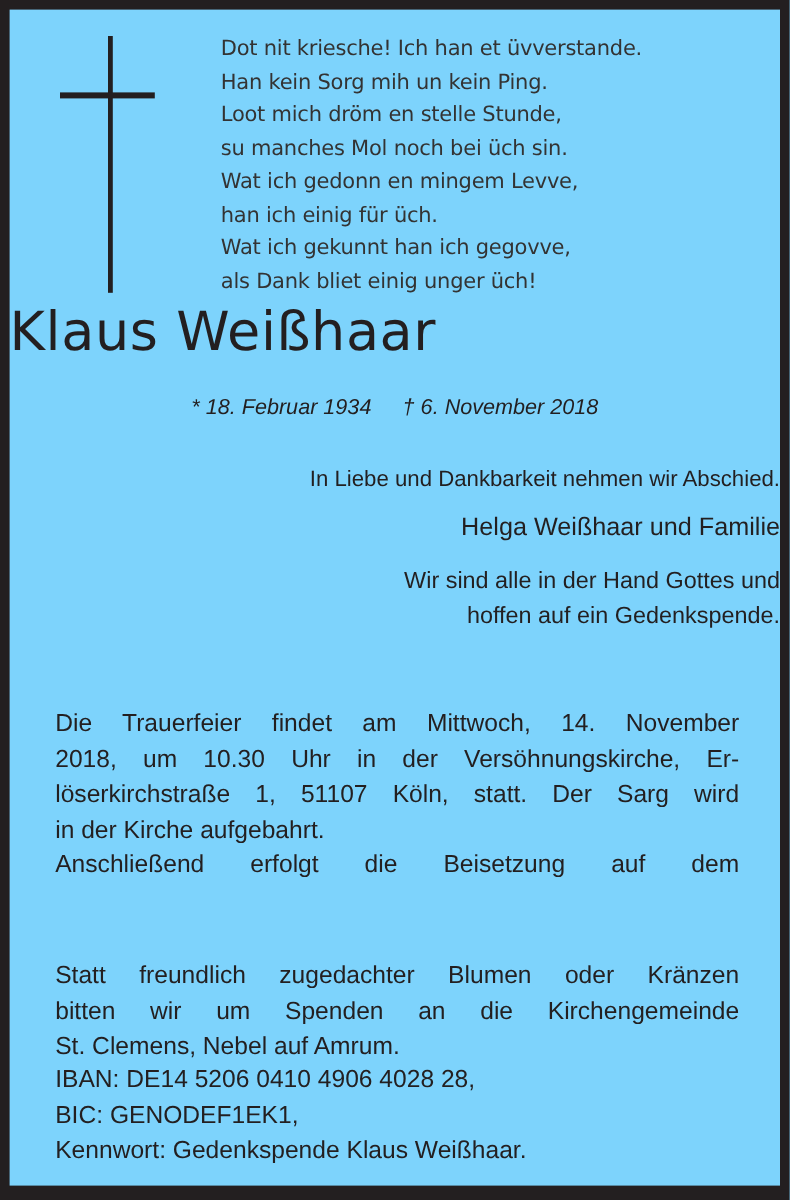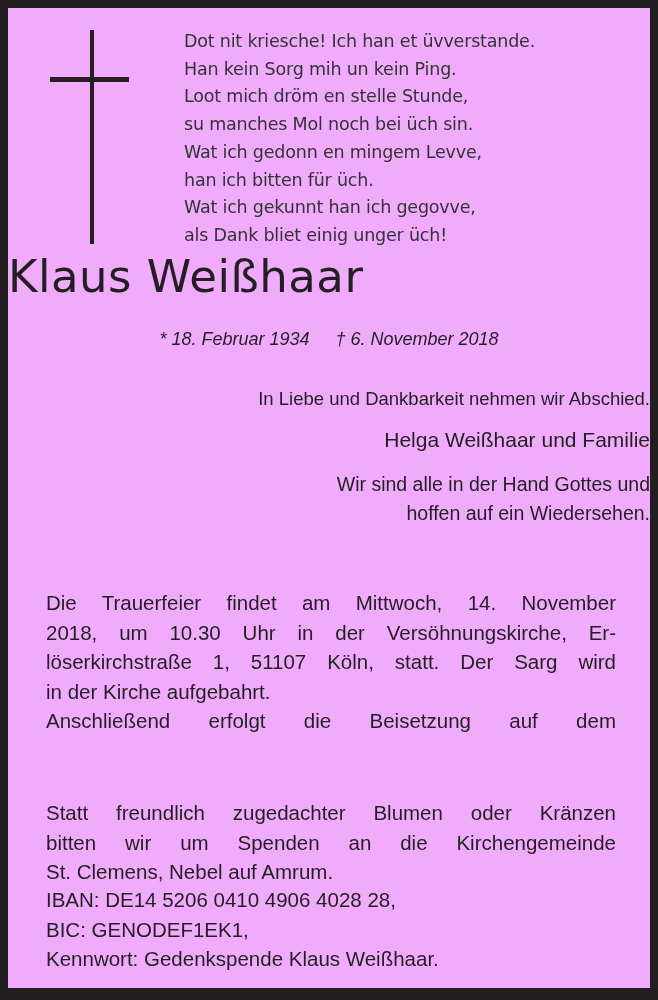--- a/index.html
+++ b/index.html
@@ -1,19 +1,19 @@
 <!DOCTYPE html>
 <html><head>
 <meta charset="utf-8">
 <style>
   html, body { margin: 0; padding: 0; }
   body { width: 658px; height: 1000px; background: #231f20; position: relative; overflow: hidden; }
   .card {
     position: absolute; left: 8px; top: 8px; width: 642px; height: 980px;
-    background: #f0abfc; color: #231f20;
+    background: #7dd3fc; color: #231f20;
     font-family: "Liberation Sans", sans-serif;
   }
   .cross-v { position: absolute; left: 82px; top: 22px; width: 4px; height: 214px; background: #231f20; }
   .cross-h { position: absolute; left: 42px; top: 69px; width: 79px; height: 5px; background: #231f20; }
   .poem {
     position: absolute; left: 176px; top: 20px;
     font-family: "DejaVu Sans", sans-serif; font-size: 17.5px; line-height: 27.7px;
     color: #333; letter-spacing: -0.2px;
   }
   .poem div { white-space: nowrap; }
@@ -51,36 +51,36 @@
     <div class="cross-v"></div>
     <div class="cross-h"></div>
   </div>
 
   <div class="poem">
     <div>Dot nit kriesche! Ich han et üvverstande.</div>
     <div>Han kein Sorg mih un kein Ping.</div>
     <div>Loot mich dröm en stelle Stunde,</div>
     <div>su manches Mol noch bei üch sin.</div>
     <div>Wat ich gedonn en mingem Levve,</div>
-    <div>han ich bitten für üch.</div>
+    <div>han ich einig für üch.</div>
     <div>Wat ich gekunnt han ich gegovve,</div>
     <div>als Dank bliet einig unger üch!</div>
   </div>
 
   <div class="name">Klaus Weißhaar</div>
 
   <div class="dates">
     <span>* 18. Februar 1934</span><span class="gap"></span><span>† 6. November 2018</span>
   </div>
 
   <div class="center-line farewell">In Liebe und Dankbarkeit nehmen wir Abschied.</div>
   <div class="center-line family">Helga Weißhaar und Familie</div>
   <div class="center-line faith">
     <div>Wir sind alle in der Hand Gottes und</div>
-    <div>hoffen auf ein Wiedersehen.</div>
+    <div>hoffen auf ein Gedenkspende.</div>
   </div>
 
   <div class="para service">
     <div class="justify">Die Trauerfeier findet am Mittwoch, 14. November</div>
     <div class="justify">2018,  um 10.30 Uhr in der Versöhnungskirche, Er-</div>
     <div class="justify">löserkirchstraße 1, 51107 Köln, statt. Der Sarg wird</div>
     <div>in der Kirche aufgebahrt.</div>
     <div class="justify" style="word-spacing:10px;">Anschließend erfolgt die Beisetzung auf dem</div>
   </div>
 

